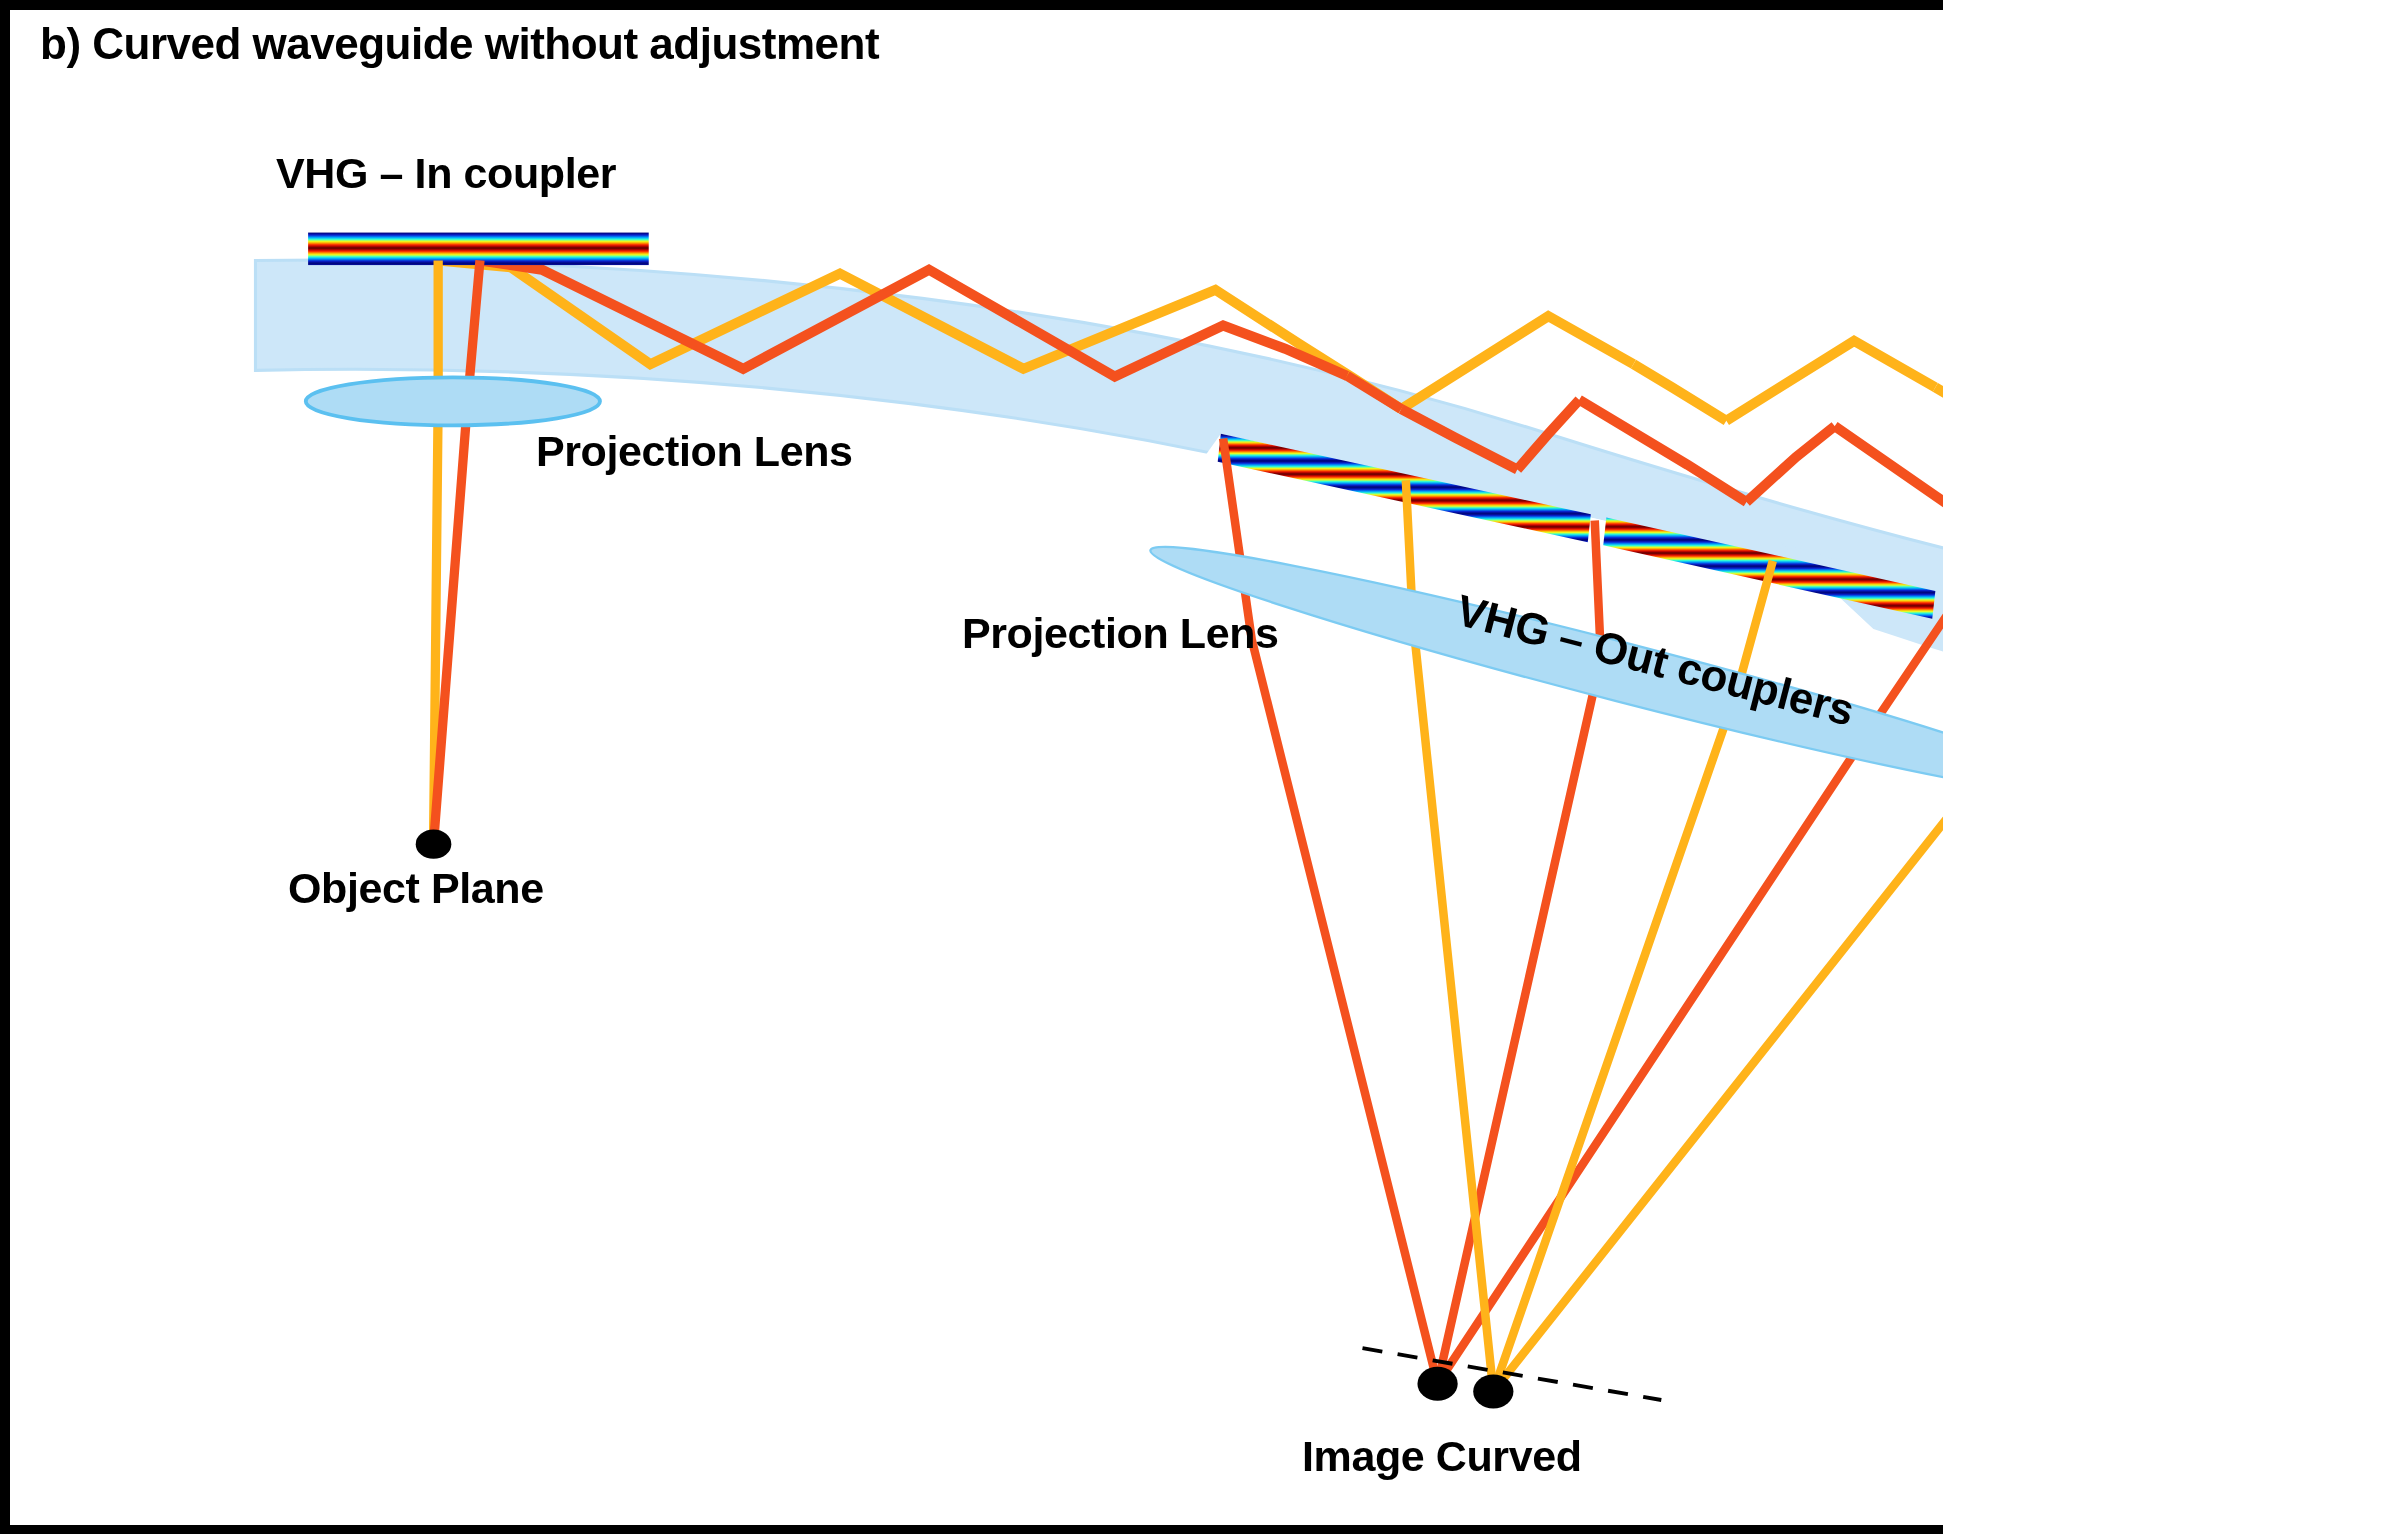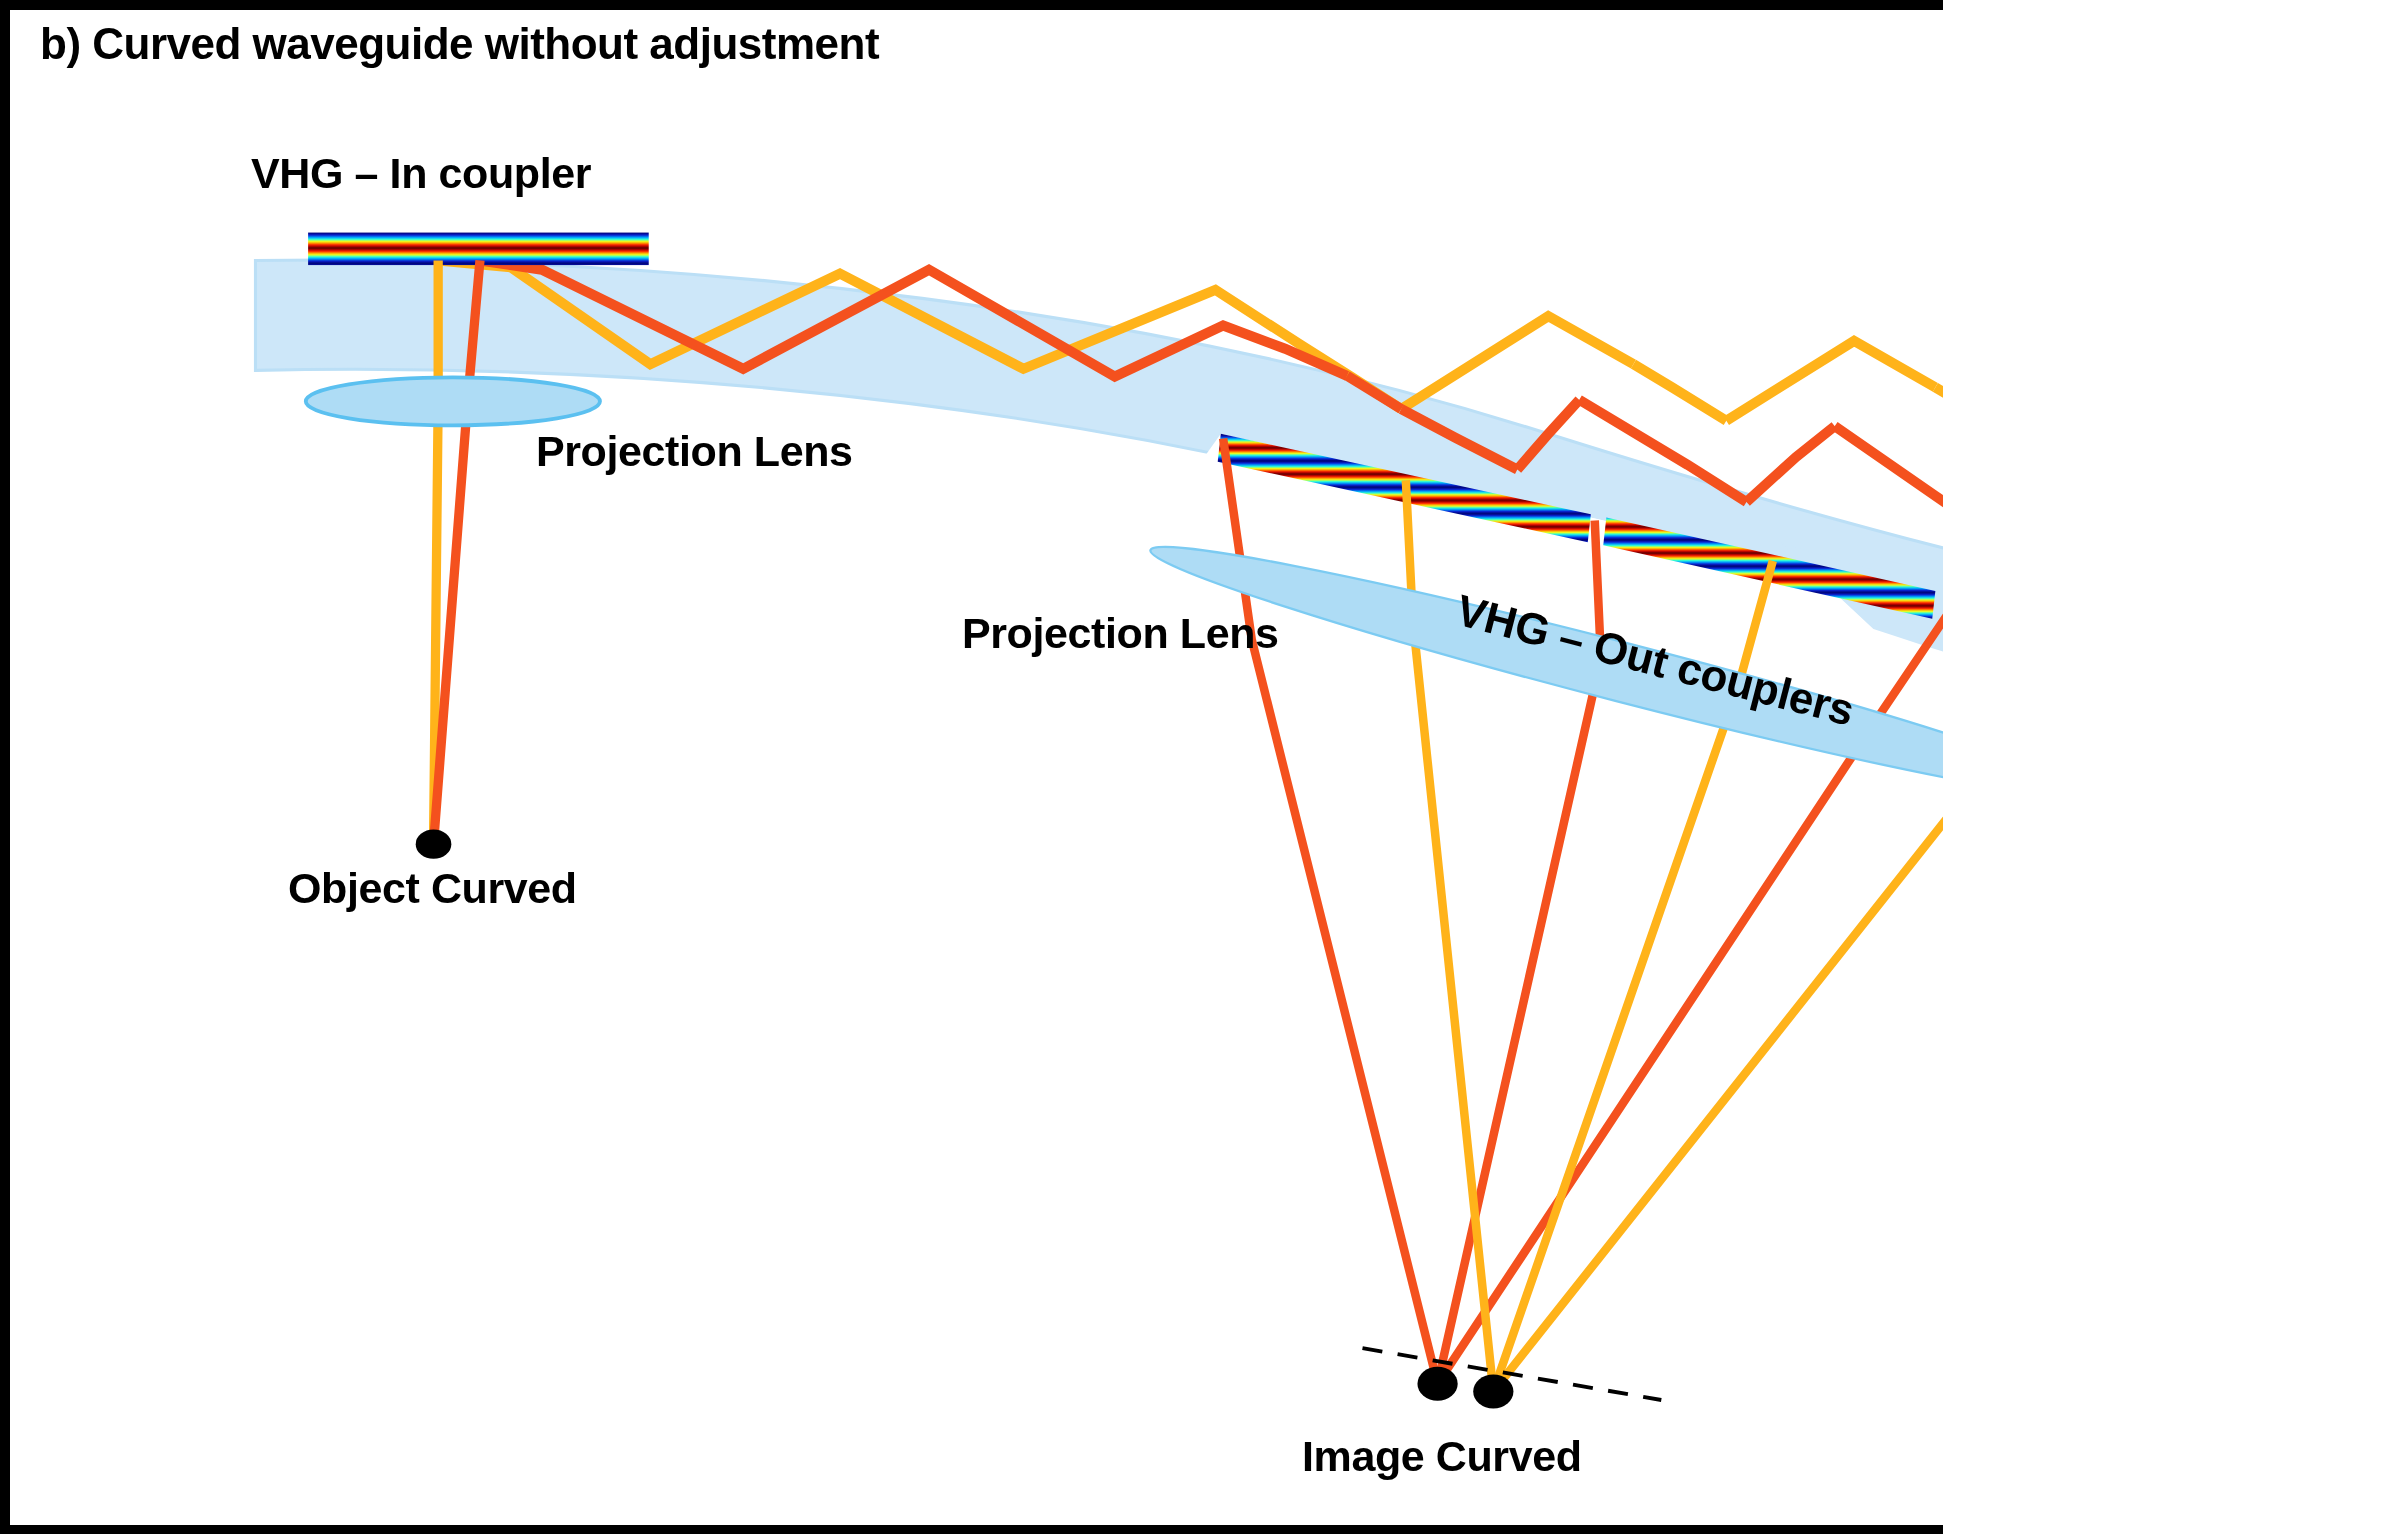--- a/index.html
+++ b/index.html
@@ -45,21 +45,21 @@
     line-height: 1;
     transform-origin: left top;
   }
   #title-text {
     left: 40px;
     top: 22px;
     font-size: 44px;
     letter-spacing: -0.5px;
   }
   #label-vhg-in {
-    left: 251px;
+    left: 276px;
     top: 152px;
     font-size: 43px;
     letter-spacing: -0.4px;
   }
   #label-lens-1 {
     left: 536px;
     top: 430px;
     font-size: 43px;
     letter-spacing: -0.4px;
   }
@@ -230,19 +230,19 @@
   <div class="lbl" id="title-text">b) Curved waveguide without adjustment</div>
 
   <div class="lbl" id="label-vhg-in">VHG – In coupler</div>
 
   <div class="lbl" id="label-lens-1">Projection Lens</div>
 
   <div class="lbl" id="label-lens-2">Projection Lens</div>
 
   <div class="lbl" id="label-vhg-out">VHG – Out couplers</div>
 
-  <div class="lbl" id="label-object-plane">Object Curved</div>
+  <div class="lbl" id="label-object-plane">Object Plane</div>
 
   <div class="lbl" id="label-image-plane">Image Curved</div>
 
   <div id="figure-border"></div>
 </div>
 
 
 </body></html>

